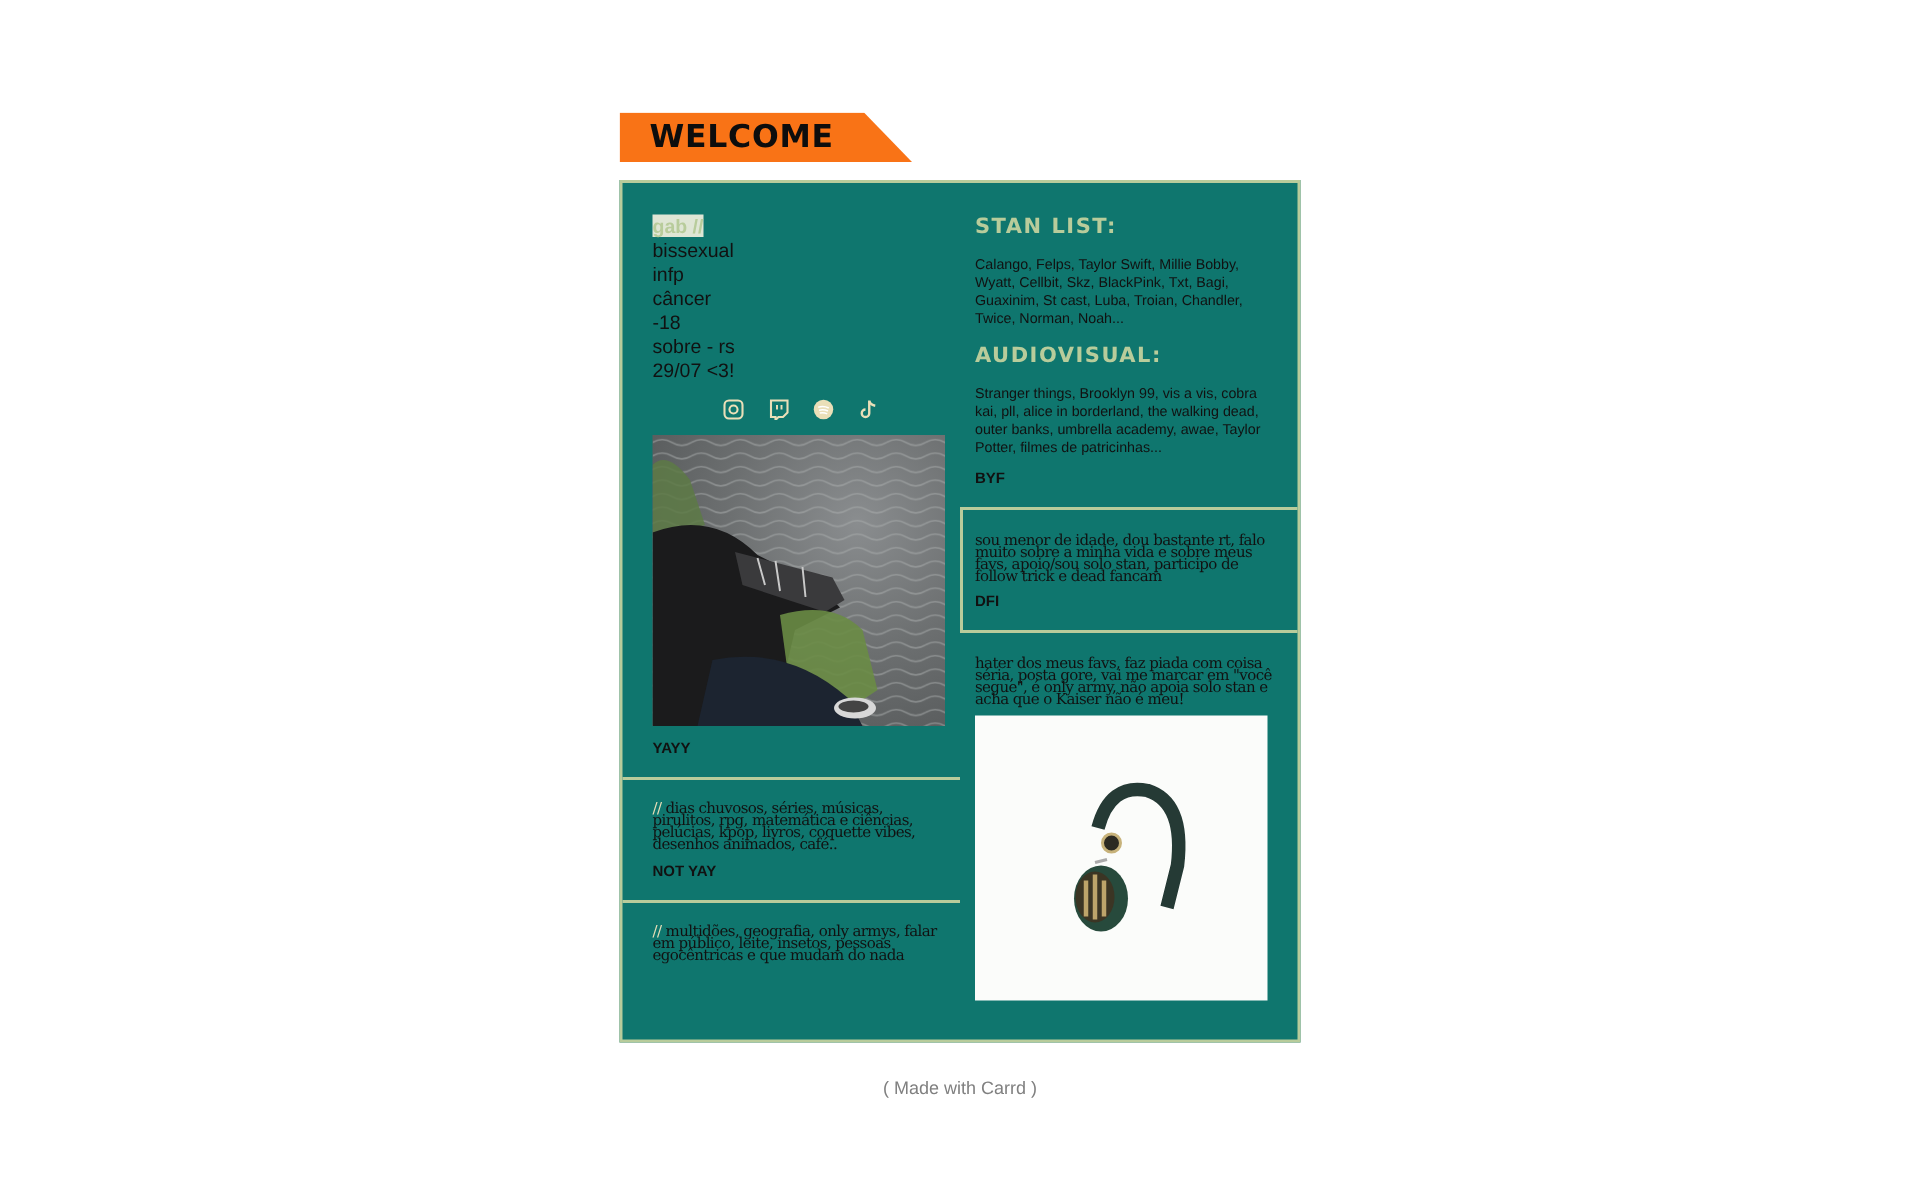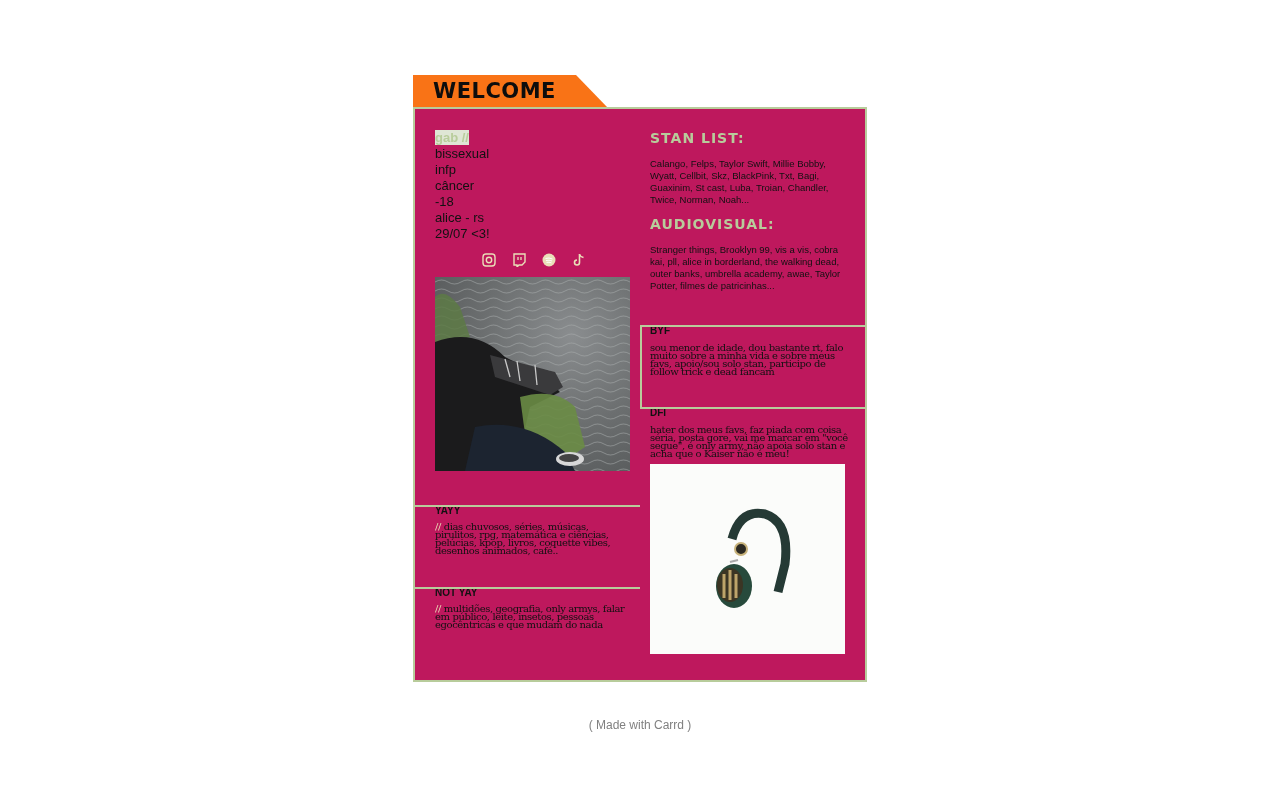--- a/index.html
+++ b/index.html
@@ -1,32 +1,32 @@
 <!DOCTYPE html>
 <html><head>
 <meta charset="utf-8">
 <style>
   html, body { margin:0; padding:0; background:#ffffff; }
   body { width:1280px; height:800px; position:relative; overflow:hidden; font-family:"Liberation Sans", sans-serif; color:#111; }
   .tab { position:absolute; left:413px; top:75px; width:195px; height:33px; background:#f97316;
          clip-path: polygon(0 0, 163px 0, 195px 33px, 0 33px); }
   .tab-title { position:absolute; left:20px; top:4px; font-family:"DejaVu Sans", sans-serif; font-weight:900; font-size:21px; letter-spacing:0.5px; color:#0d0d0d; }
-  .card { position:absolute; left:413px; top:107px; width:450px; height:571px; border:2px solid #b8cc9b; background:#be185d; }
+  .card { position:absolute; left:413px; top:120px; width:450px; height:571px; border:2px solid #b8cc9b; background:#0f766e; }
   .col-left { position:absolute; left:0; top:0; width:225px; }
   .col-right { position:absolute; left:225px; top:0; width:225px; }
   .cell { position:absolute; left:0; width:225px; }
   .hline { position:absolute; height:2px; background:#b8cc9b; }
   .vline { position:absolute; width:2px; background:#b8cc9b; }
   .bio { position:absolute; left:20px; top:21px; font-size:13px; line-height:16px; color:#111; }
   .bio .hl { background:#dfe6d5; color:#b8cc9b; font-weight:bold; }
   .socials { position:absolute; left:66px; top:143px; display:flex; gap:14px; }
   .soc { width:16px; height:16px; display:flex; align-items:center; justify-content:center; color:#eadfb8; }
   .photo { position:absolute; left:20px; top:168px; width:195px; height:194px; overflow:hidden;
            background: radial-gradient(ellipse at 70% 30%, #8a8d8f 0%, #6c6f70 45%, #4e5152 100%); }
-  .label { font-size:10px; font-weight:bold; color:#111; font-family:"Liberation Sans", sans-serif;margin-top:24px; }
+  .label { font-size:10px; font-weight:bold; color:#111; font-family:"Liberation Sans", sans-serif; }
   .heading { font-family:"DejaVu Sans", sans-serif; font-weight:900; font-size:14px; color:#b8cc9b; letter-spacing:1px; }
   .small { font-size:9.5px; line-height:12px; color:#111; }
   .serif { font-family:"DejaVu Serif", serif; font-size:10px; line-height:8px; color:#111; letter-spacing:-0.4px; }
   .slash { color:#eadfb8; }
   .headphones { position:absolute; left:235px; top:360px; width:195px; height:190px; background:#fbfcfa; }
   .footer { position:absolute; top:706px; left:0; width:1280px; text-align:center; font-size:12px; color:#808080;margin-top:12px; }
 </style>
 </head>
 <body>
 
@@ -39,21 +39,21 @@
   <div class="vline" style="left:225px; top:216px; height:84px;"></div>
   <div class="vline" style="left:225px; top:300px; height:0;"></div>
 
   <div class="col-left">
     <div class="bio">
       <div><span class="hl">gab //</span></div>
       <div>bissexual</div>
       <div>infp</div>
       <div>câncer</div>
       <div>-18</div>
-      <div>alice - rs</div>
+      <div>sobre - rs</div>
       <div>29/07 &lt;3!</div>
     </div>
 
     <div class="socials">
       <a class="soc">
         <svg width="14" height="14" viewBox="0 0 14 14">
             <rect x="1" y="1" width="12" height="12" rx="3" fill="none" stroke="#eadfb8" stroke-width="1.4"></rect>
             <circle cx="7" cy="7" r="2.7" fill="none" stroke="#eadfb8" stroke-width="1.4"></circle>
           </svg>
       </a>

